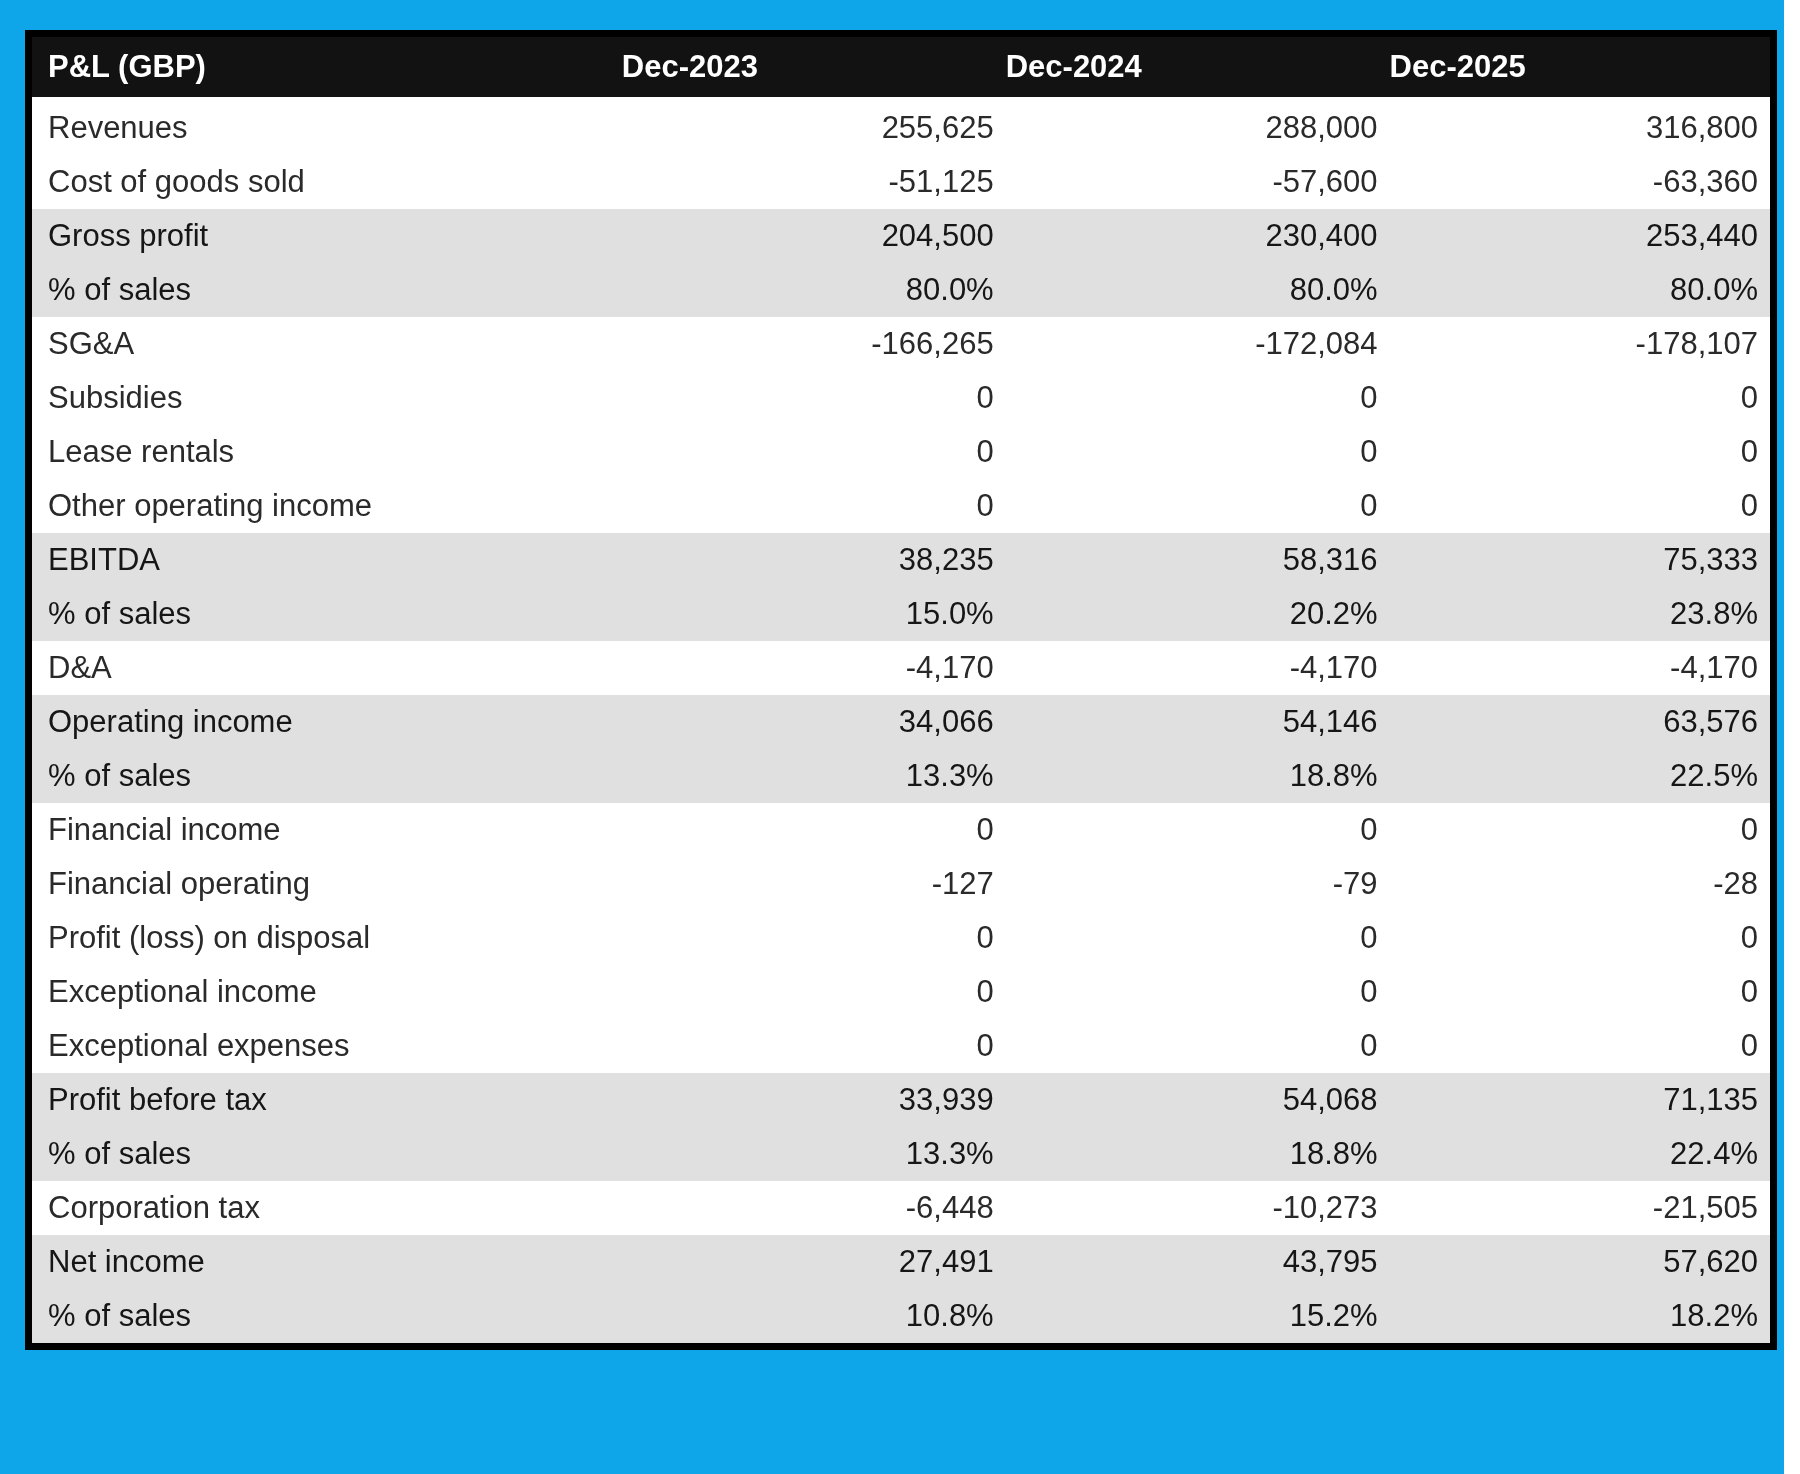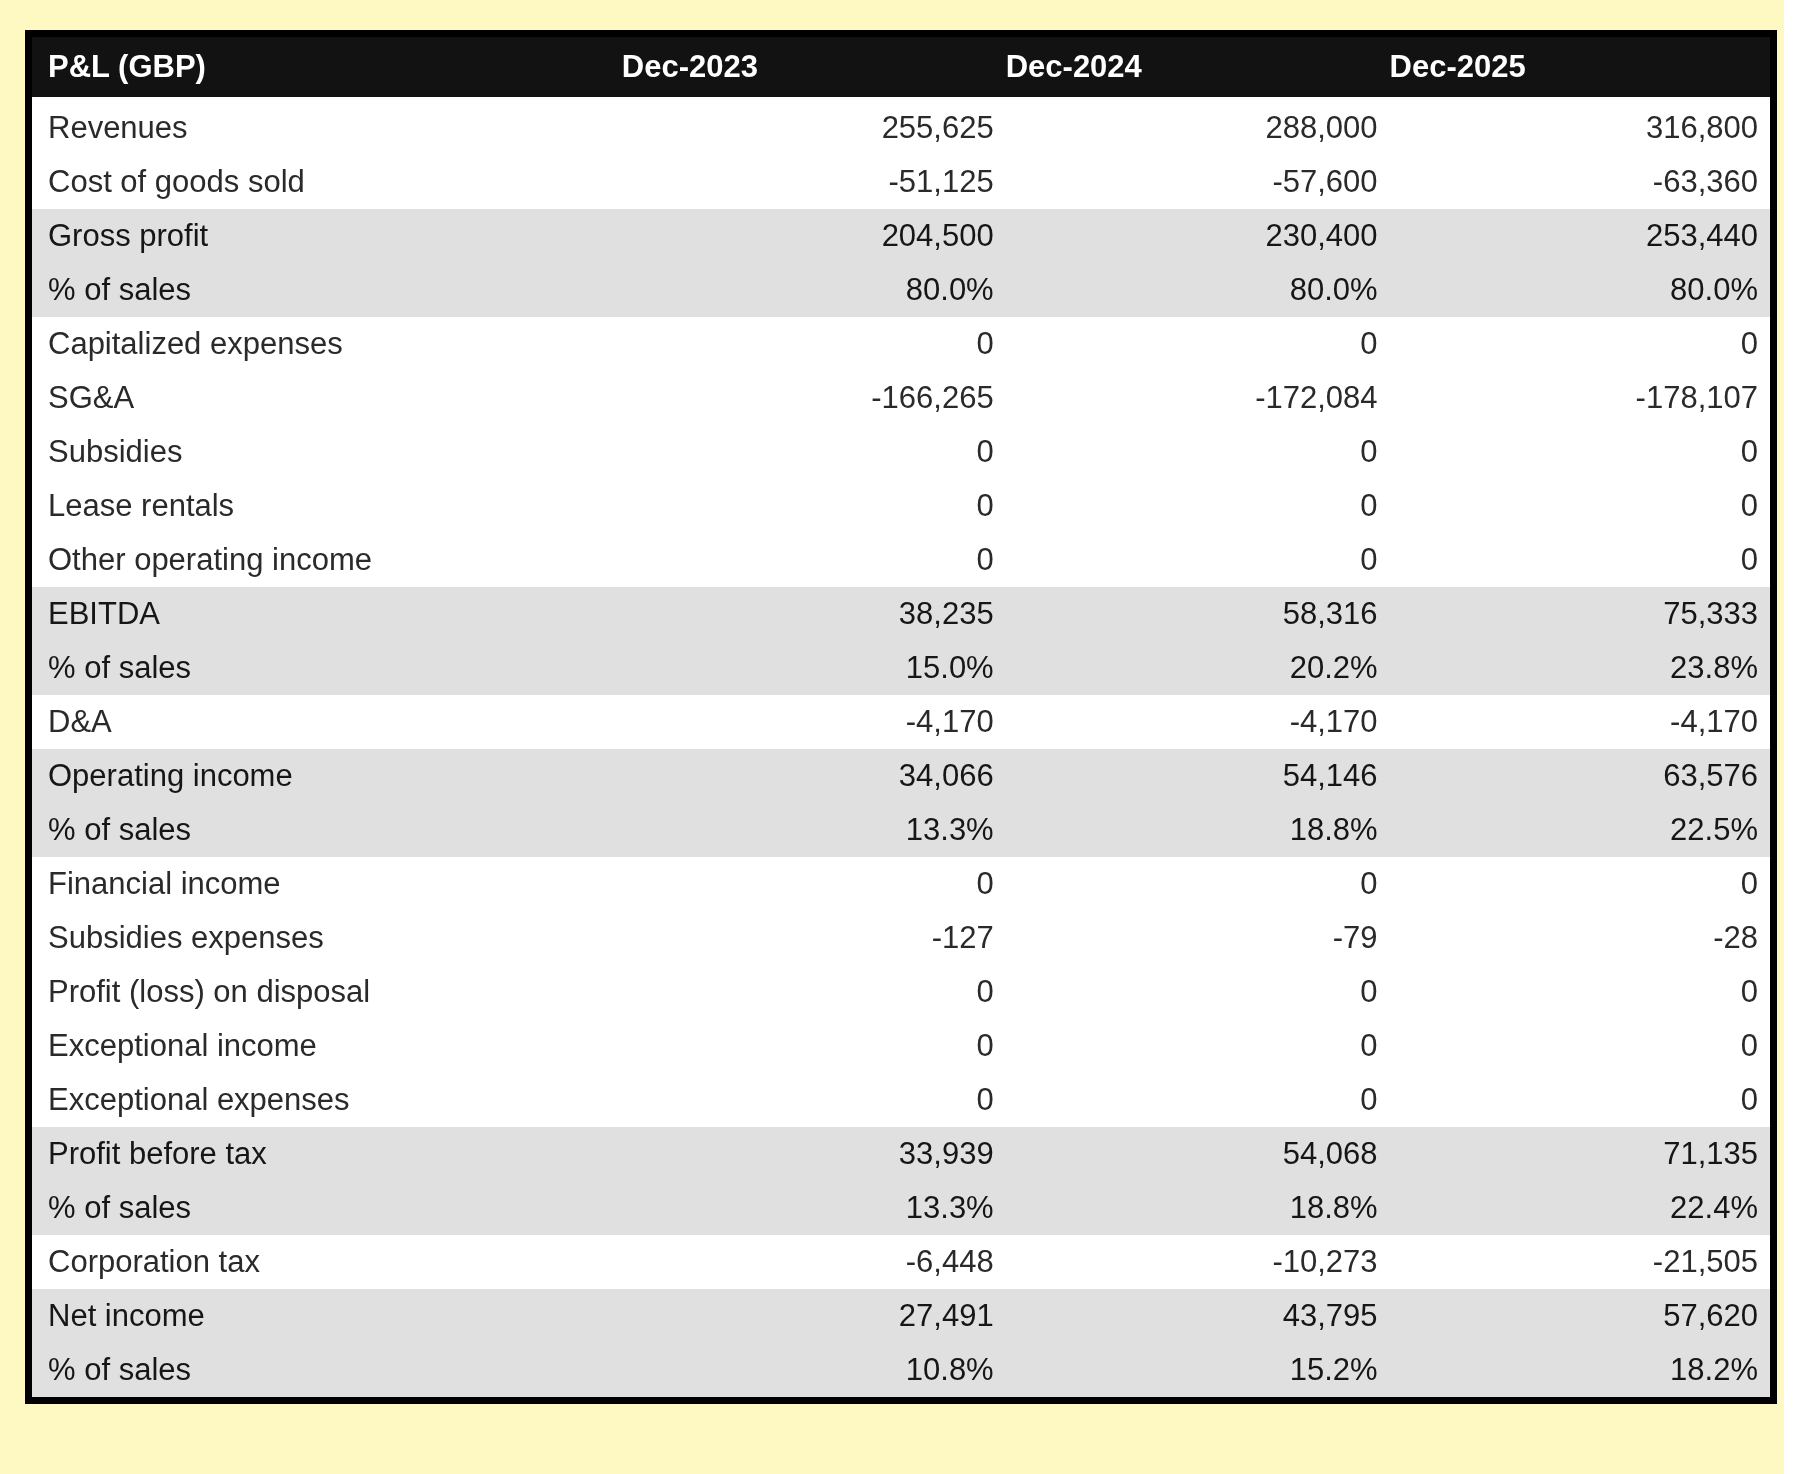--- a/index.html
+++ b/index.html
@@ -7,21 +7,21 @@
   body {
     width: 1800px;
     height: 1474px;
     background: #ffffff;
     font-family: "Liberation Sans", sans-serif;
   }
   .page {
     position: relative;
     width: 1784px;
     height: 1474px;
-    background: #fef9c3;
+    background: #0ea5e9;
   }
   table.pnl {
     position: absolute;
     left: 25px;
     top: 30px;
     width: 1752px;
     border-collapse: collapse;
     table-layout: fixed;
     border: 7px solid var(--border-color, #000000);
   }
@@ -92,26 +92,20 @@
           <td class="value">230,400</td>
           <td class="value">253,440</td>
         </tr>
         <tr class="band">
           <td class="label">% of sales</td>
           <td class="value">80.0%</td>
           <td class="value">80.0%</td>
           <td class="value">80.0%</td>
         </tr>
         <tr>
-          <td class="label">Capitalized expenses</td>
-          <td class="value">0</td>
-          <td class="value">0</td>
-          <td class="value">0</td>
-        </tr>
-        <tr>
           <td class="label">SG&amp;A</td>
           <td class="value">-166,265</td>
           <td class="value">-172,084</td>
           <td class="value">-178,107</td>
         </tr>
         <tr>
           <td class="label">Subsidies</td>
           <td class="value">0</td>
           <td class="value">0</td>
           <td class="value">0</td>
@@ -158,21 +152,21 @@
           <td class="value">18.8%</td>
           <td class="value">22.5%</td>
         </tr>
         <tr>
           <td class="label">Financial income</td>
           <td class="value">0</td>
           <td class="value">0</td>
           <td class="value">0</td>
         </tr>
         <tr>
-          <td class="label">Subsidies expenses</td>
+          <td class="label">Financial operating</td>
           <td class="value">-127</td>
           <td class="value">-79</td>
           <td class="value">-28</td>
         </tr>
         <tr>
           <td class="label">Profit (loss) on disposal</td>
           <td class="value">0</td>
           <td class="value">0</td>
           <td class="value">0</td>
         </tr>

